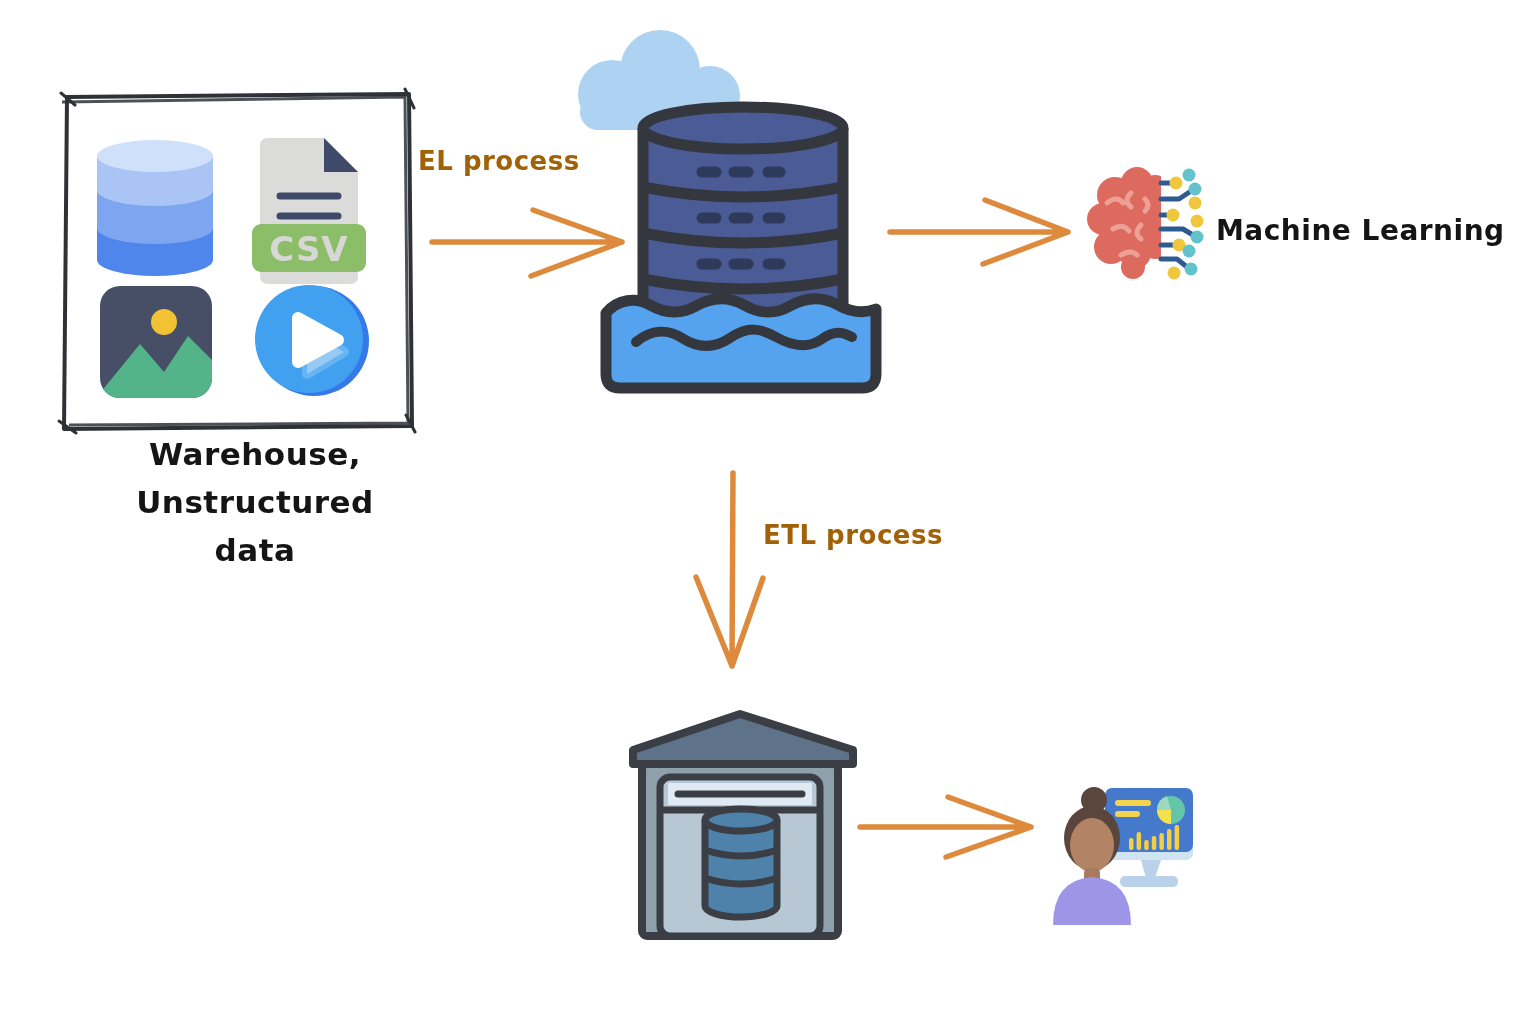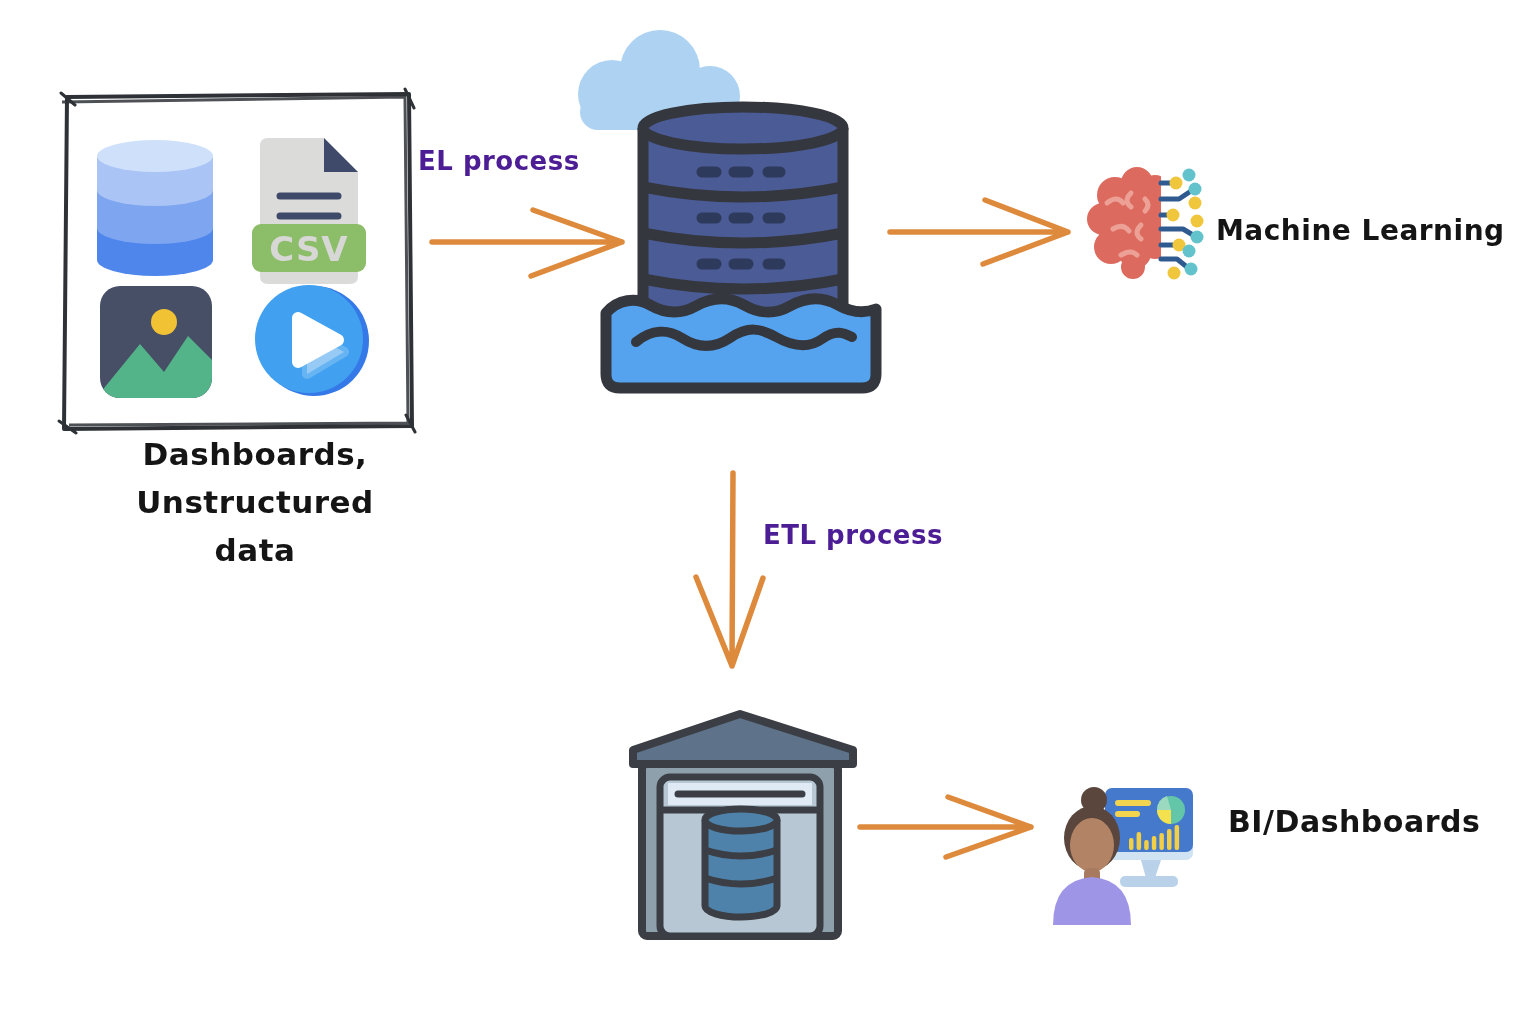--- a/index.html
+++ b/index.html
@@ -1,20 +1,20 @@
 <!DOCTYPE html>
 <html><head>
 <meta charset="utf-8">
 <style>
   html,body{margin:0;padding:0;background:#fff;}
   #canvas{position:relative;width:1536px;height:1017px;background:#ffffff;overflow:hidden;
           font-family:"DejaVu Sans",sans-serif;}
   .abs{position:absolute;}
   .node-label{color:#151515;font-weight:bold;letter-spacing:.5px;}
-  .edge-label{color:#4c1d95;font-weight:bold;letter-spacing:.5px;}
+  .edge-label{color:#a16207;font-weight:bold;letter-spacing:.5px;}
   .center{text-align:center;}
   .pre{white-space:pre-line;}
 </style>
 </head>
 <body>
 
 <div id="canvas">
 
   <svg class="abs" style="left:55px;top:85px" width="370" height="360">
     <path d="M12,12 L354,9 L357,341 L9,344 Z" fill="none" stroke="#2E3237" stroke-width="4" stroke-linejoin="round"></path>
@@ -53,21 +53,21 @@
     </g>
   </svg>
 
   <svg class="abs" style="left:252px;top:280px" width="122" height="122">
     <circle cx="62" cy="61" r="55" fill="#3579E8"></circle>
     <circle cx="57" cy="59" r="54" fill="#41A1F0"></circle>
     <path d="M46,38 L46,82 L86,60 Z" fill="#FFFFFF" stroke="#FFFFFF" stroke-width="12" stroke-linejoin="round"></path>
     <path d="M55,52 L55,94 L92,72 Z" fill="#FFFFFF" opacity="0.45" stroke="#FFFFFF" stroke-opacity="0.45" stroke-width="10" stroke-linejoin="round"></path>
   </svg>
 
-  <div class="abs node-label center pre" style="left:75px;top:430px;width:360px;font-size:31px;line-height:1.55">Dashboards,
+  <div class="abs node-label center pre" style="left:75px;top:430px;width:360px;font-size:31px;line-height:1.55">Warehouse,
 Unstructured
 data</div>
 
   <div class="abs edge-label" style="left:418px;top:146px;font-size:26px">EL process</div>
   <svg class="abs" style="left:425px;top:200px" width="210" height="90">
     <path d="M7,42 L197,42 M108,10 L197,42 M106,76 L197,42" stroke="#DE8A3C" stroke-width="5.5" fill="none" stroke-linecap="round"></path>
   </svg>
 
   <svg class="abs" style="left:560px;top:22px" width="345" height="380">
 
@@ -203,15 +203,14 @@
       <rect x="75" y="98" width="58" height="11" rx="5" fill="#B9D2EA"></rect>
     </g>
     <g>
       <circle cx="49" cy="22" r="13" fill="#5A463C"></circle>
       <ellipse cx="47" cy="60" rx="28" ry="32" fill="#5A463C"></ellipse>
       <ellipse cx="47" cy="67" rx="22" ry="27" fill="#B28465"></ellipse>
       <rect x="39" y="90" width="16" height="16" rx="5" fill="#A87A5F"></rect>
       <path d="M8,147 Q8,102 47,99 Q86,102 86,147 Z" fill="#9E95E7"></path>
     </g>
   </svg>
-  <div class="abs node-label" style="left:1228px;top:804px;font-size:30px;white-space:nowrap">BI/Dashboards</div>
 
 </div>
 
 </body></html>

